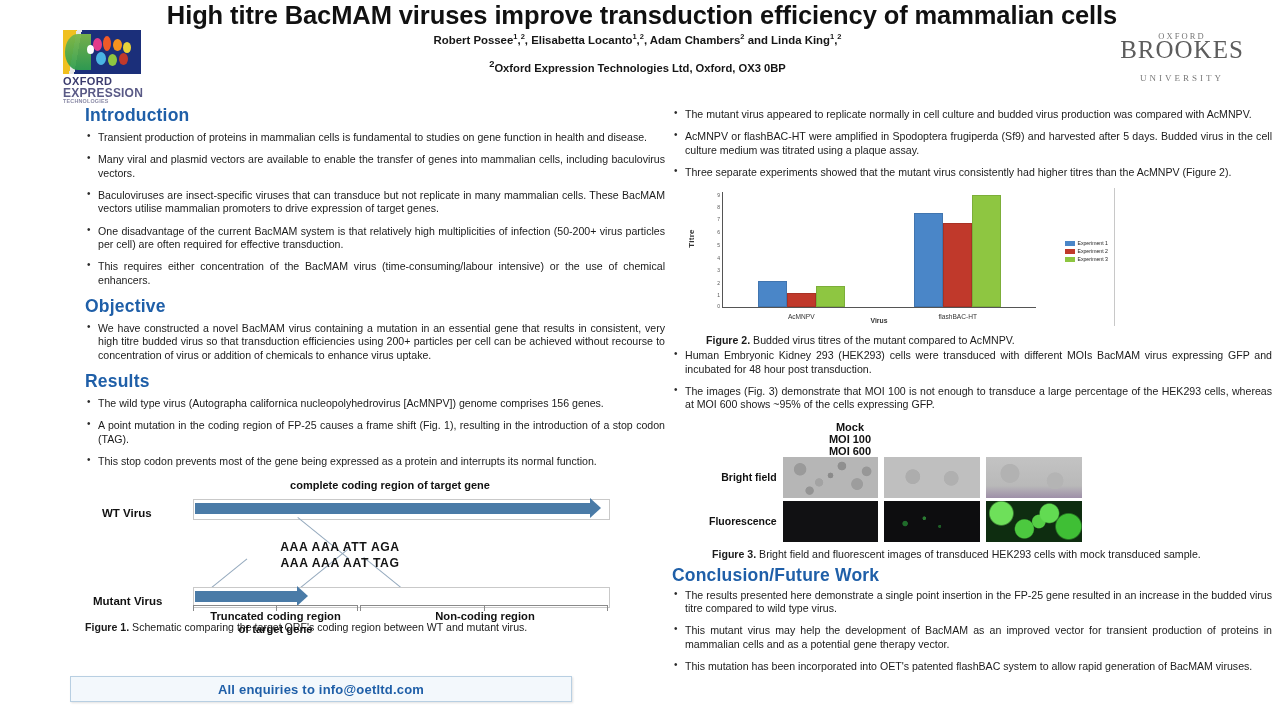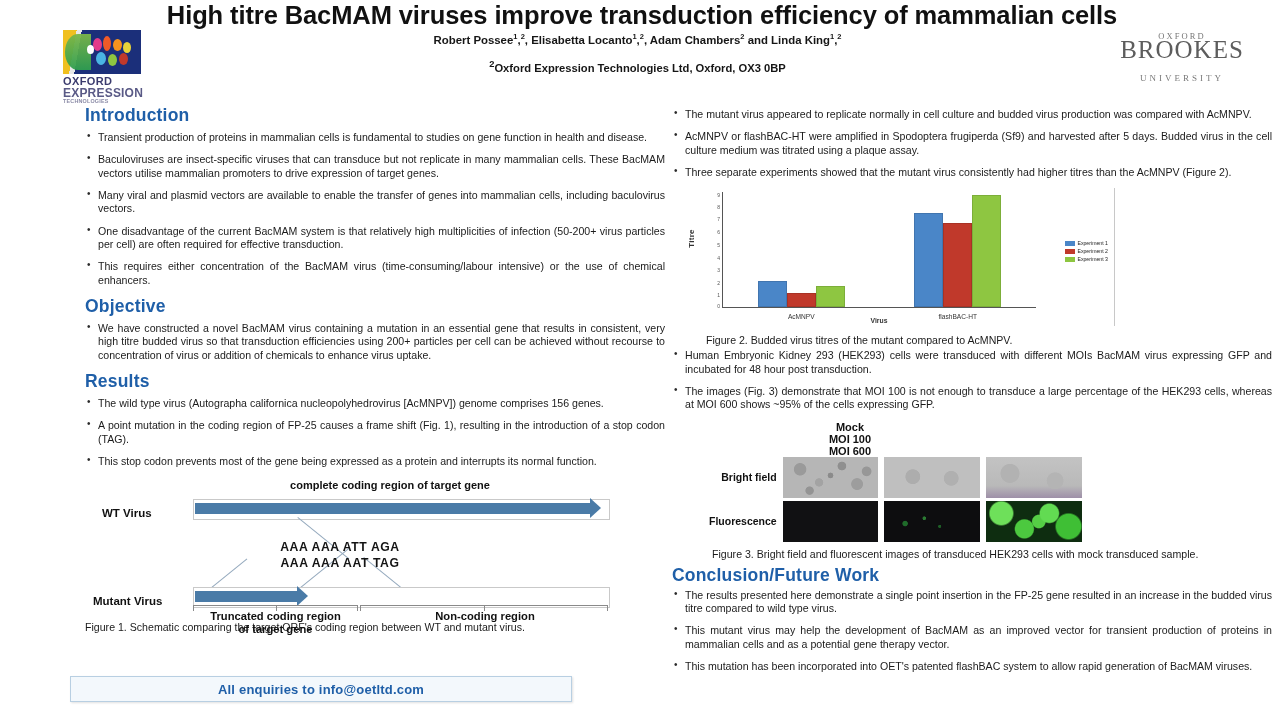--- a/index.html
+++ b/index.html
@@ -305,21 +305,21 @@
     font-size: 11.2px;
     font-weight: bold;
     color: #111;
   }
 
   .figcap {
     font-size: 10.6px;
     line-height: 1.22;
     color: #1b1b1b;
   }
-  .figcap b { font-weight: normal; }
+  .figcap b { font-weight: bold; }
 
   .enquiry-bar {
     position: absolute;
     left: 70px;
     top: 676px;
     width: 500px;
     height: 24px;
     border: 1px solid #b8cfe2;
     background: #f3f8fc;
     box-shadow: 1px 1px 2px rgba(0,0,0,.12);
@@ -550,22 +550,22 @@
       <div class="brk-big">BROOKES</div>
       <div class="brk-uni">UNIVERSITY</div>
     </div>
   </div>
 
   <div class="col-left">
 
     <h2 class="section">Introduction</h2>
     <ul class="bullets">
       <li>Transient production of proteins in mammalian cells is fundamental to studies on gene function in health and disease.</li>
+      <li>Many viral and plasmid vectors are available to enable the transfer of genes into mammalian cells, including baculovirus vectors.</li>
       <li>Baculoviruses are insect-specific viruses that can transduce but not replicate in many mammalian cells.  These BacMAM vectors utilise mammalian promoters to drive expression of target genes.</li>
-      <li>Many viral and plasmid vectors are available to enable the transfer of genes into mammalian cells, including baculovirus vectors.</li>
       <li>One disadvantage of the current BacMAM system is that relatively high multiplicities of infection (50-200+ virus particles per cell) are often required for effective transduction.</li>
       <li>This requires either concentration of the BacMAM virus (time-consuming/labour intensive) or the use of chemical enhancers.</li>
     </ul>
 
     <h2 class="section tight">Objective</h2>
     <ul class="bullets">
       <li>We have constructed a novel BacMAM virus containing a mutation in an essential gene that results in consistent, very high titre budded virus so that transduction efficiencies using 200+ particles per cell can be achieved without recourse to concentration of virus or addition of chemicals to enhance virus uptake.</li>
     </ul>
 
     <h2 class="section tight">Results</h2>

